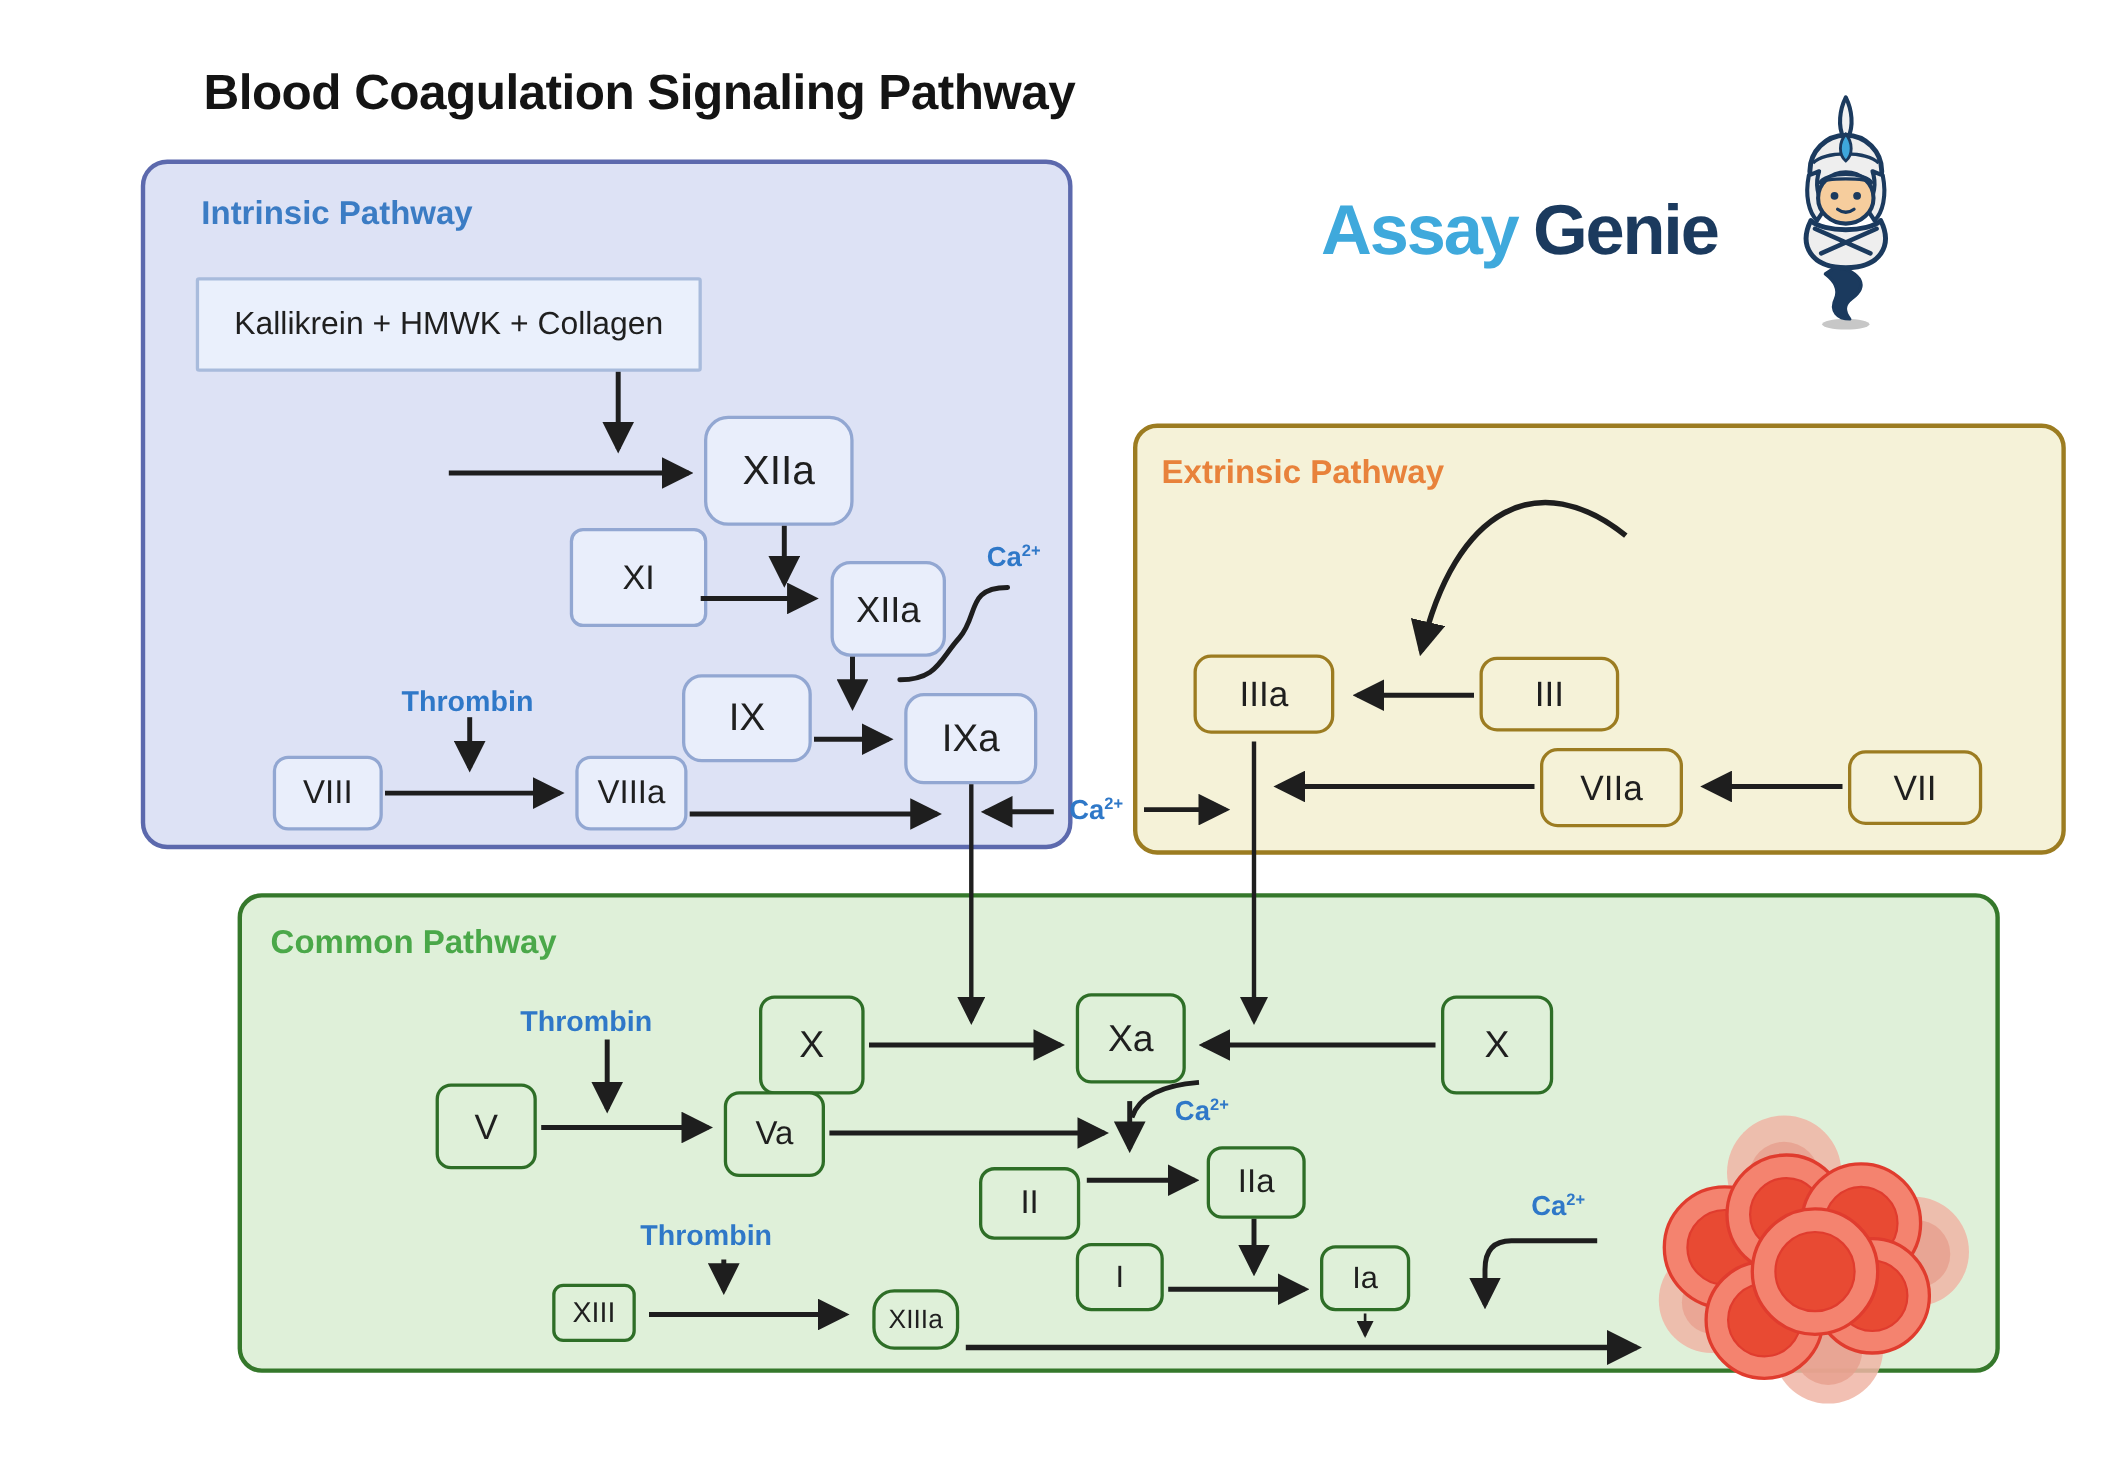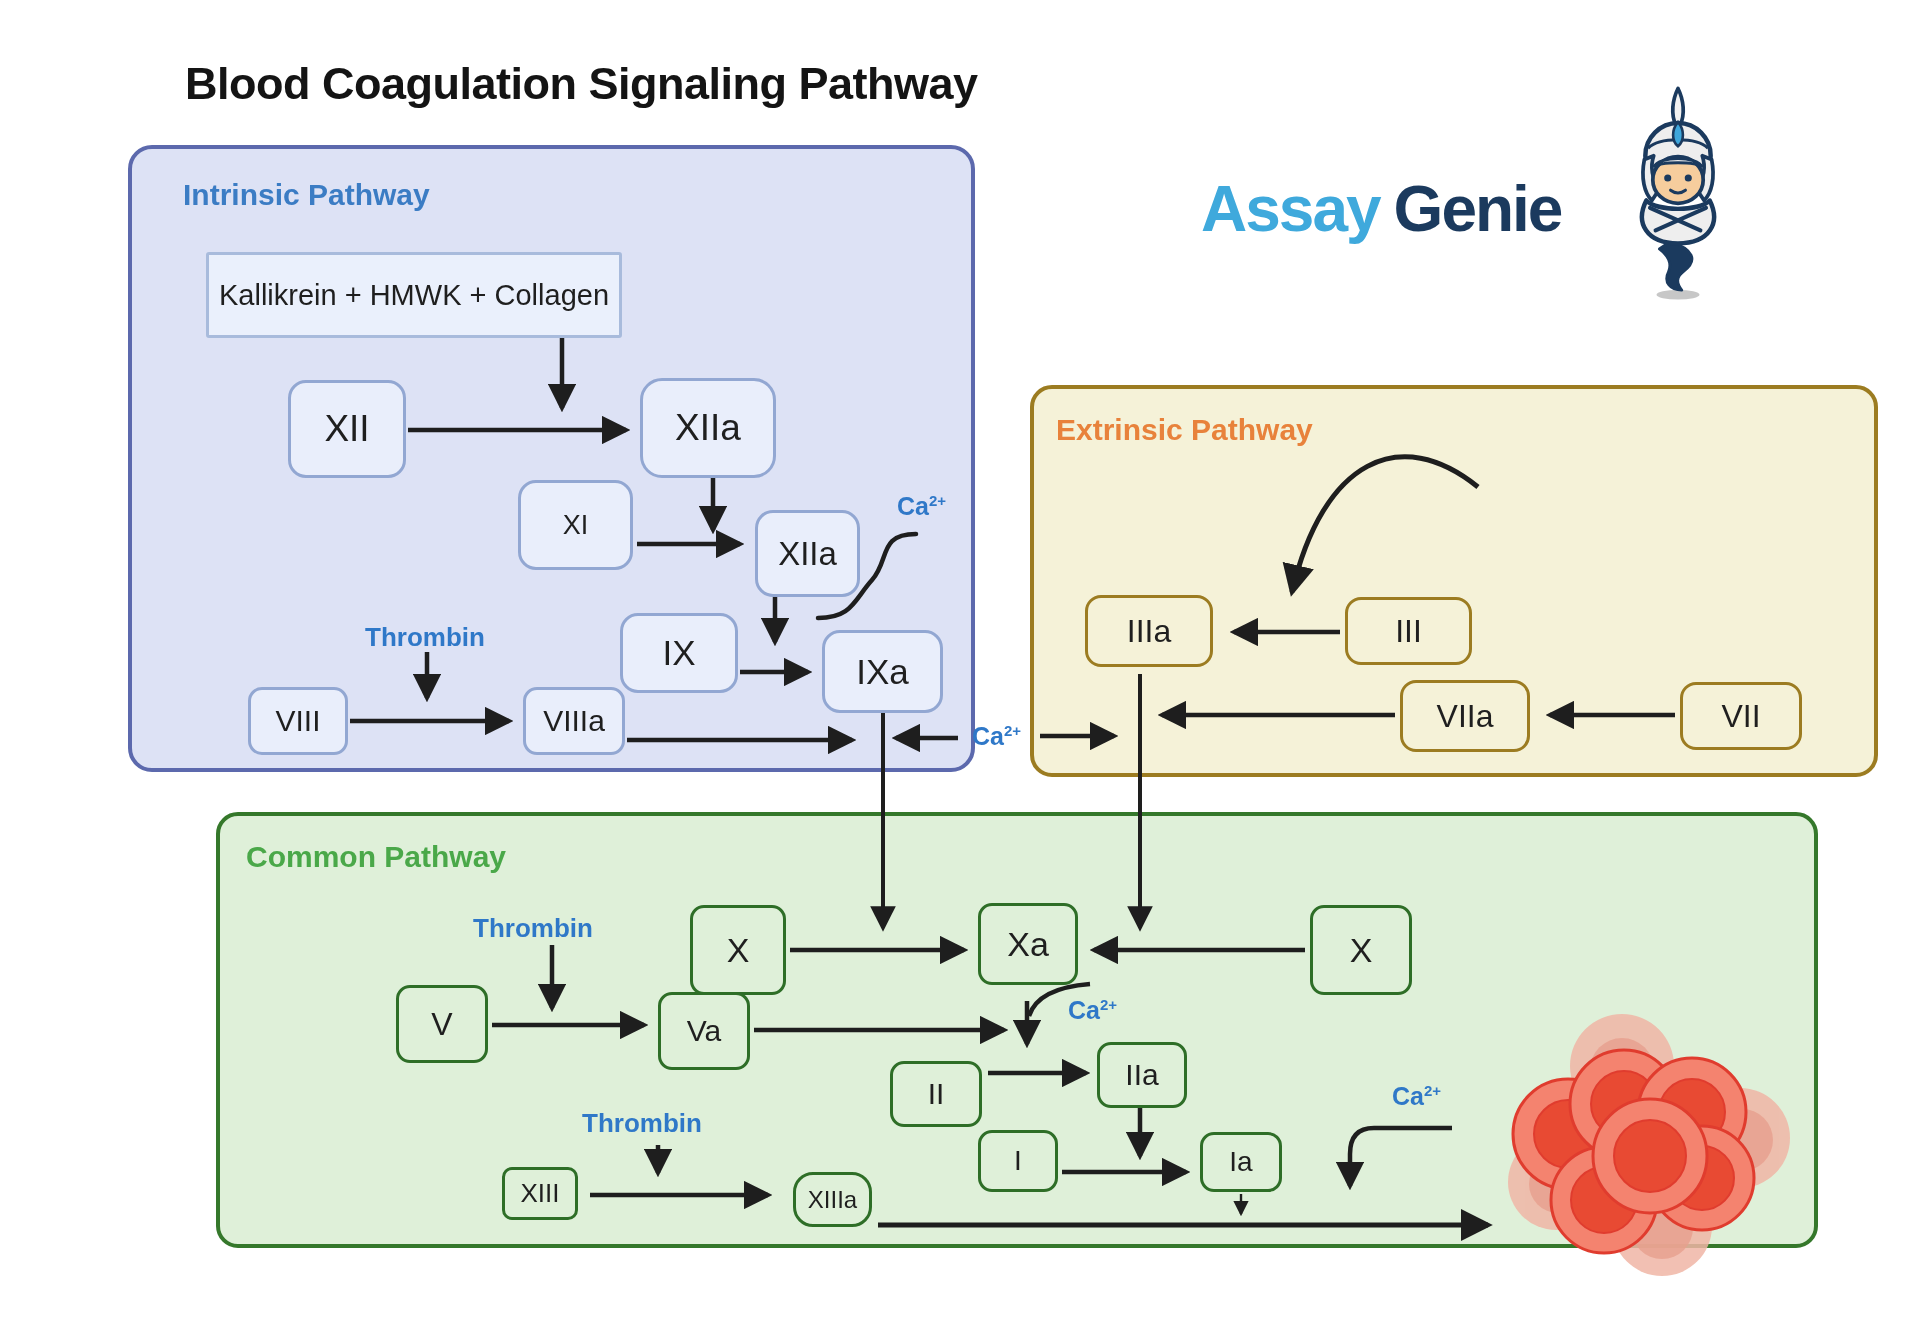--- a/index.html
+++ b/index.html
@@ -72,24 +72,23 @@
   </svg>
 
   <div class="pbox box-intrinsic"></div>
   <div class="pbox box-extrinsic"></div>
   <div class="pbox box-common"></div>
 
   <div class="pbox-title t-intrinsic">Intrinsic Pathway</div>
   <div class="pbox-title t-extrinsic">Extrinsic Pathway</div>
   <div class="pbox-title t-common">Common Pathway</div>
 
-  <div class="node rect-node" style="left:206px;top:252px;width:416px;height:86px;font-size:29px;">Kallikrein + HMWK + Collagen</div>
-  <div class="node" style="left:288px;top:380px;width:118px;height:98px;font-size:37px;">XII</div>
+  <div class="node rect-node" style="left:178px;top:252px;width:460px;height:86px;font-size:29px;">Kallikrein + HMWK + Collagen</div>
   <div class="node" style="left:640px;top:378px;width:136px;height:100px;font-size:37px;border-radius:22px;">XIIa</div>
-  <div class="node" style="left:518px;top:480px;width:115px;height:90px;font-size:27px;">XI</div>
+  <div class="node" style="left:518px;top:480px;width:125px;height:90px;font-size:31px;border-radius:12px;">XI</div>
   <div class="node" style="left:755px;top:510px;width:105px;height:87px;font-size:33px;">XIIa</div>
   <div class="node" style="left:620px;top:613px;width:118px;height:80px;font-size:35px;">IX</div>
   <div class="node" style="left:822px;top:630px;width:121px;height:83px;font-size:35px;">IXa</div>
   <div class="node" style="left:248px;top:687px;width:100px;height:68px;font-size:30px;border-radius:14px;">VIII</div>
   <div class="node" style="left:523px;top:687px;width:102px;height:68px;font-size:30px;border-radius:14px;">VIIIa</div>
 
   <div class="node ex-node" style="left:1085px;top:595px;width:128px;height:72px;font-size:32px;">IIIa</div>
   <div class="node ex-node" style="left:1345px;top:597px;width:127px;height:68px;font-size:32px;">III</div>
   <div class="node ex-node" style="left:1400px;top:680px;width:130px;height:72px;font-size:32px;">VIIa</div>
   <div class="node ex-node" style="left:1680px;top:682px;width:122px;height:68px;font-size:32px;">VII</div>

